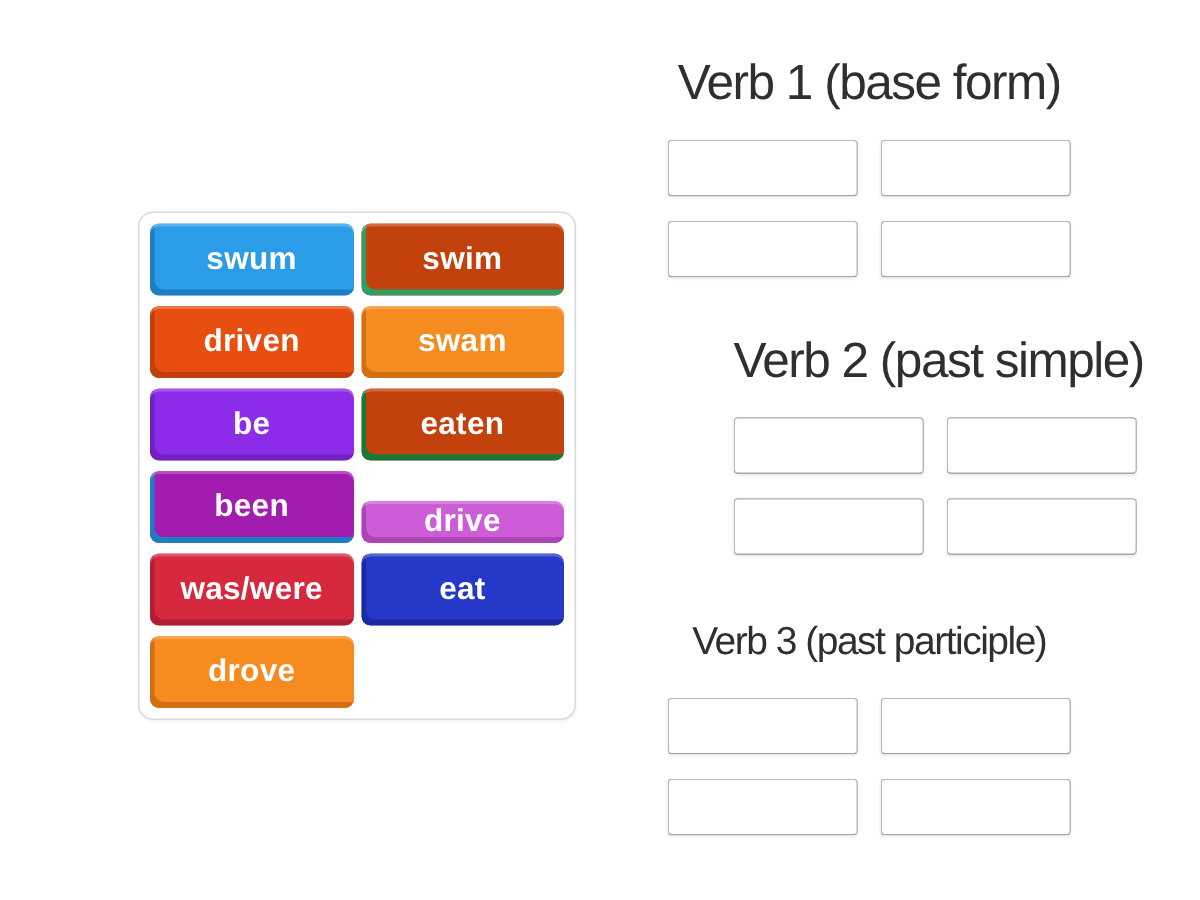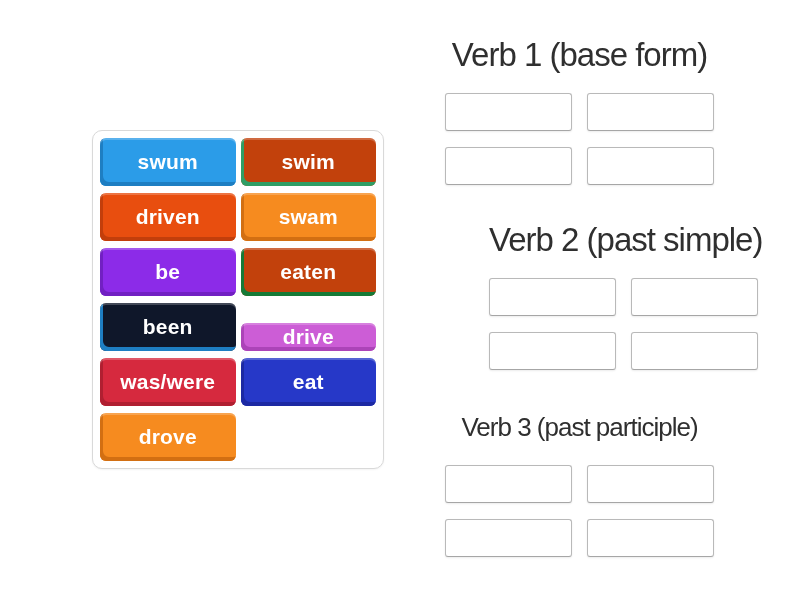--- a/index.html
+++ b/index.html
@@ -13,21 +13,21 @@
   }
   .stage {
     position: relative;
     width: 800px;
     height: 600px;
   }
   
   .tile-panel {
     position: absolute;
     left: 92px;
-    top: 130px;
+    top: 141px;
     width: 292px;
     height: 339px;
     box-sizing: border-box;
     background: #ffffff;
     border: 1px solid #d9d9d9;
     border-radius: 10px;
     box-shadow: 0 1px 2px rgba(0,0,0,0.05);
     padding: 7px;
     display: grid;
     grid-template-columns: 1fr 1fr;
@@ -93,21 +93,21 @@
 
 <div class="stage">
 
   <div class="tile-panel">
     <div class="tile" style="background: rgb(43, 156, 232); color: rgb(255, 255, 255); box-shadow: rgba(255, 255, 255, 0.22) 0px 2px 0px inset, rgb(30, 126, 194) 3px -4px 0px inset;">swum</div>
     <div class="tile" style="background: #c2410c; color: rgb(255, 255, 255); box-shadow: rgba(255, 255, 255, 0.22) 0px 2px 0px inset, rgb(47, 158, 101) 3px -4px 0px inset;">swim</div>
     <div class="tile" style="background: rgb(232, 78, 15); color: rgb(255, 255, 255); box-shadow: rgba(255, 255, 255, 0.22) 0px 2px 0px inset, rgb(194, 62, 11) 3px -4px 0px inset;">driven</div>
     <div class="tile" style="background: rgb(246, 139, 31); color: rgb(255, 255, 255); box-shadow: rgba(255, 255, 255, 0.22) 0px 2px 0px inset, rgb(210, 111, 18) 3px -4px 0px inset;">swam</div>
     <div class="tile" style="background: rgb(140, 43, 232); color: rgb(255, 255, 255); box-shadow: rgba(255, 255, 255, 0.22) 0px 2px 0px inset, rgb(113, 32, 194) 3px -4px 0px inset;">be</div>
     <div class="tile" style="background: #c2410c; color: rgb(255, 255, 255); box-shadow: rgba(255, 255, 255, 0.22) 0px 2px 0px inset, rgb(21, 122, 55) 3px -4px 0px inset;">eaten</div>
-    <div class="tile" style="background: #0f172a; color: rgb(255, 255, 255); box-shadow: rgba(255, 255, 255, 0.22) 0px 2px 0px inset, rgb(30, 126, 194) 3px -4px 0px inset;">been</div>
+    <div class="tile" style="background: #a21caf; color: rgb(255, 255, 255); box-shadow: rgba(255, 255, 255, 0.22) 0px 2px 0px inset, rgb(30, 126, 194) 3px -4px 0px inset;">been</div>
     <div class="tile" style="background: rgb(204, 93, 214); color: rgb(255, 255, 255); box-shadow: rgba(255, 255, 255, 0.22) 0px 2px 0px inset, rgb(172, 68, 184) 3px -4px 0px inset; margin-top: 20px;">drive</div>
     <div class="tile" style="background: rgb(214, 41, 62); color: #ffffff; box-shadow: rgba(255, 255, 255, 0.22) 0px 2px 0px inset, rgb(176, 31, 49) 3px -4px 0px inset;">was/were</div>
     <div class="tile" style="background: rgb(38, 56, 200); color: rgb(255, 255, 255); box-shadow: rgba(255, 255, 255, 0.22) 0px 2px 0px inset, rgb(28, 41, 163) 3px -4px 0px inset;">eat</div>
     <div class="tile" style="background: rgb(246, 139, 31); color: rgb(255, 255, 255); box-shadow: rgba(255, 255, 255, 0.22) 0px 2px 0px inset, rgb(210, 111, 18) 3px -4px 0px inset;">drove</div>
   </div>
 
   <section class="group group-1">
     <h2>Verb 1 (base form)</h2>
     <div class="slot-grid">
       <div class="slot"></div>

